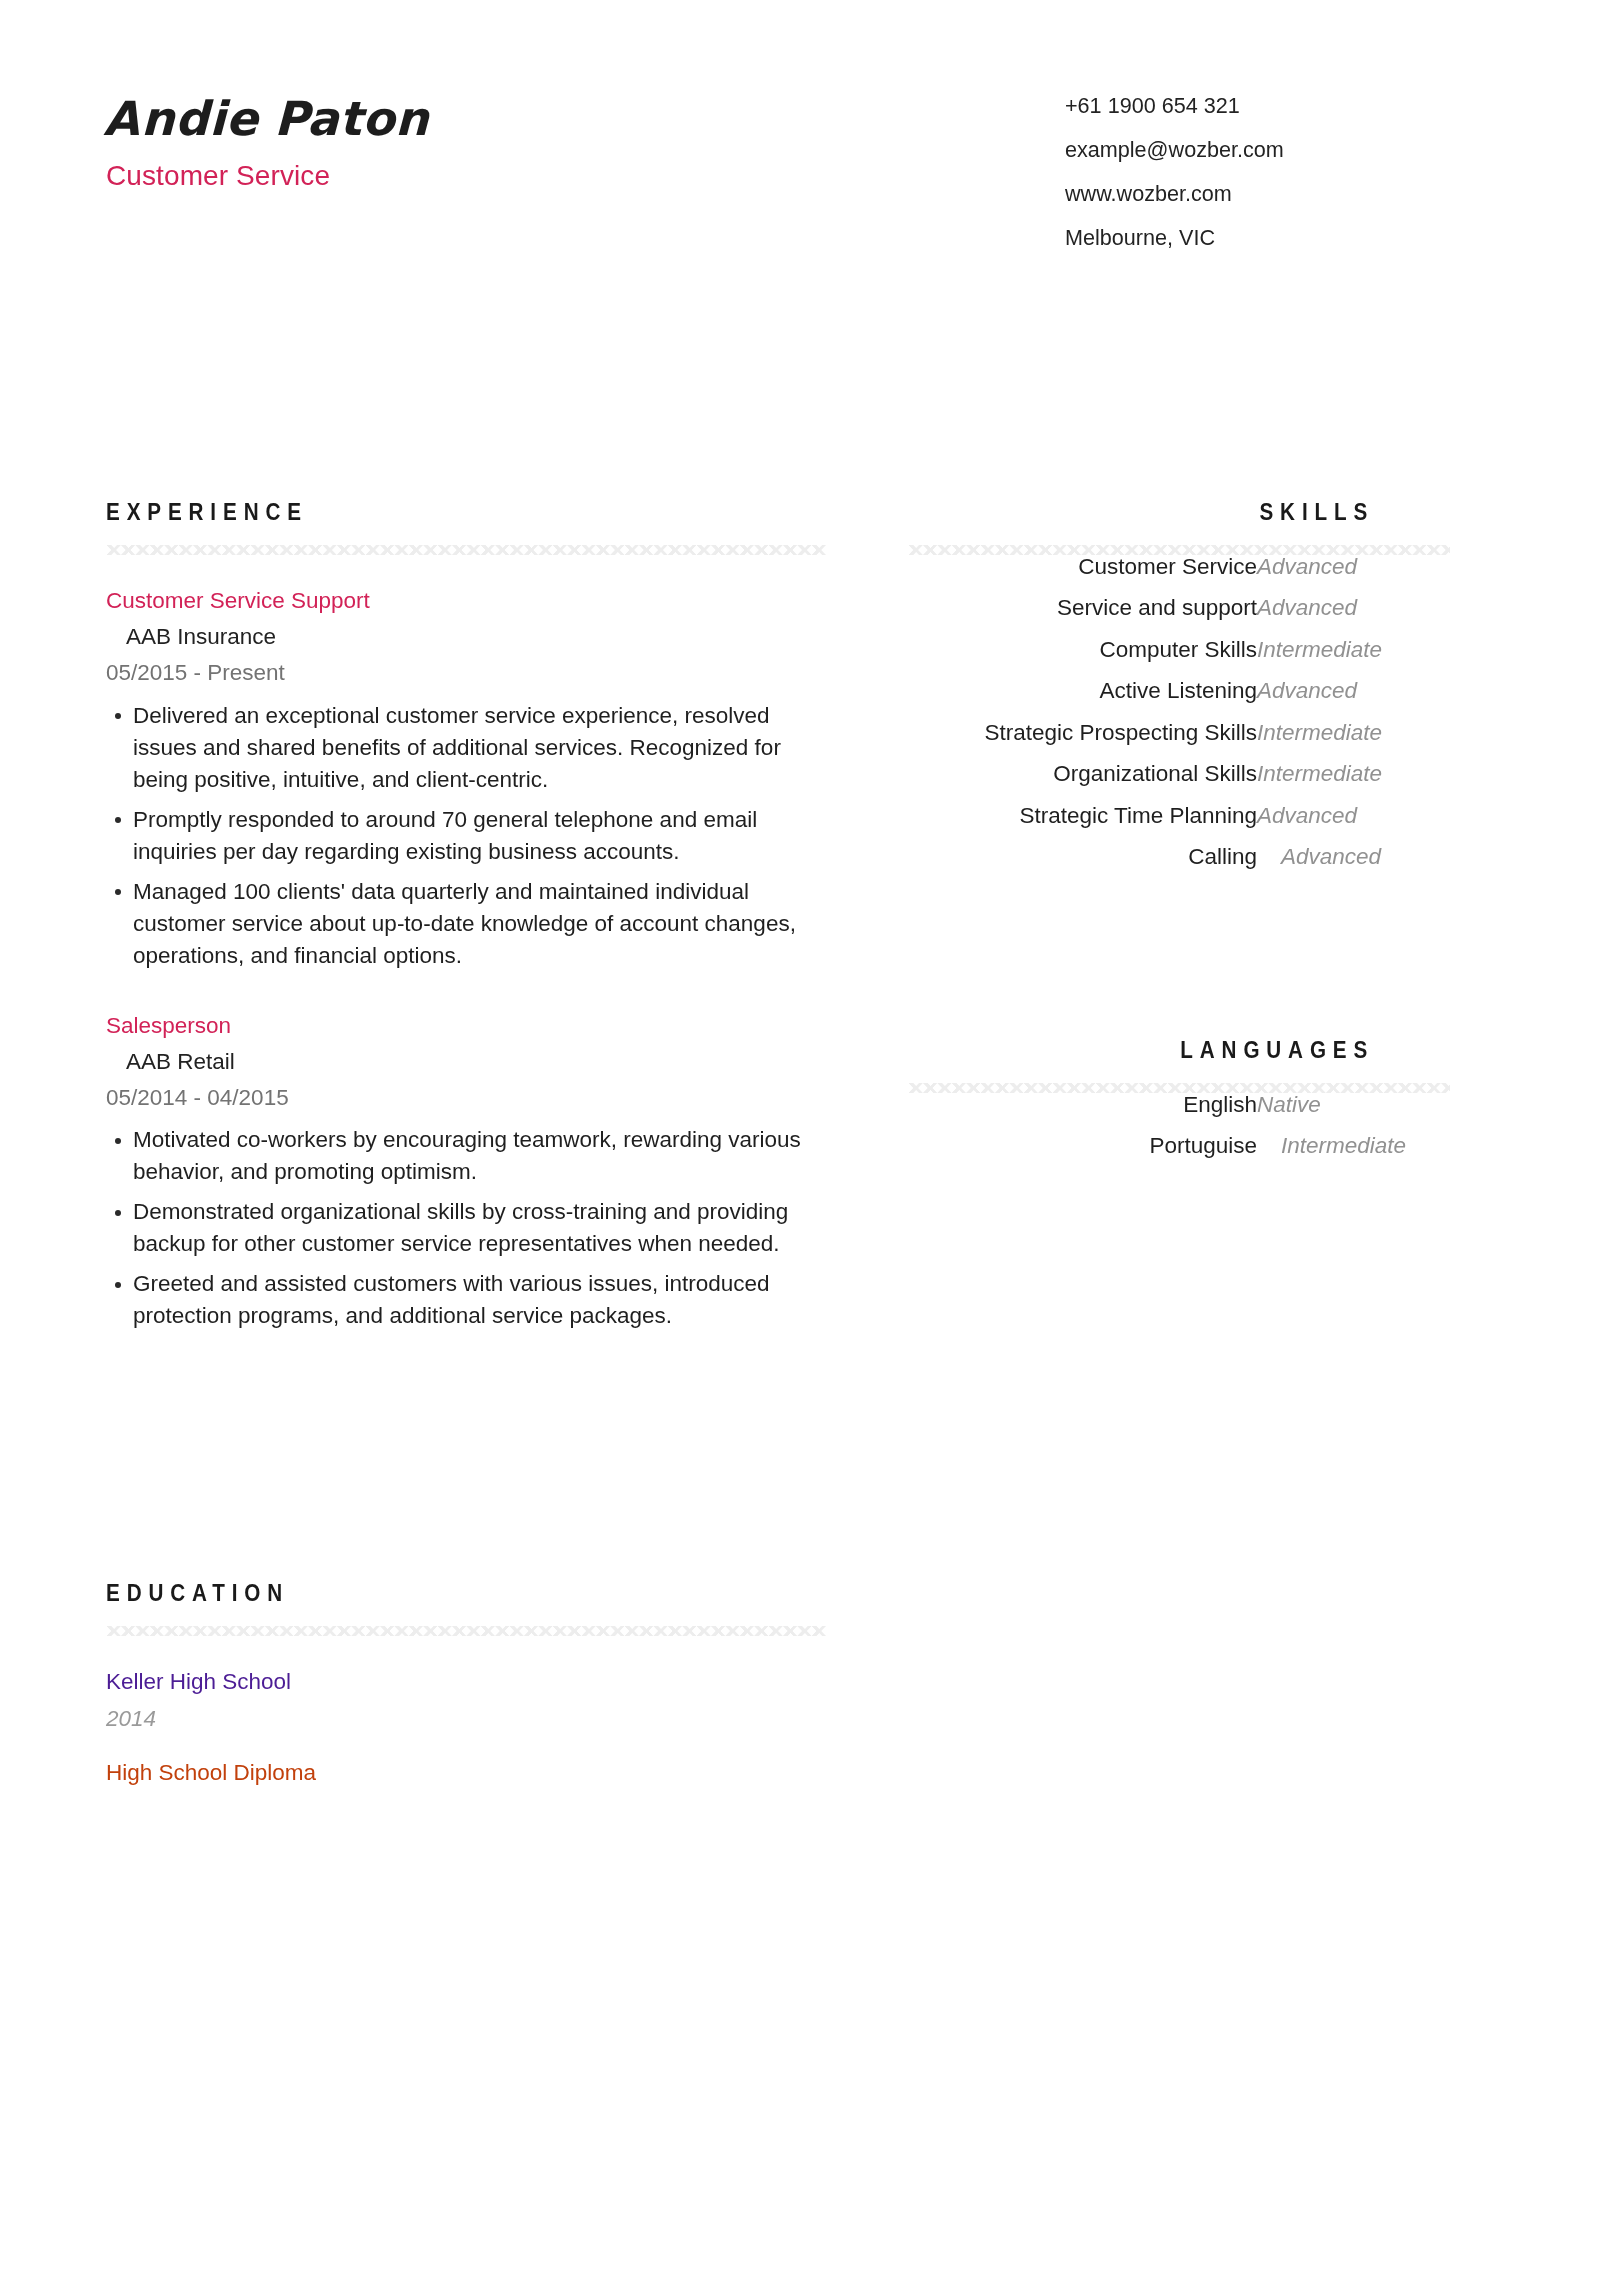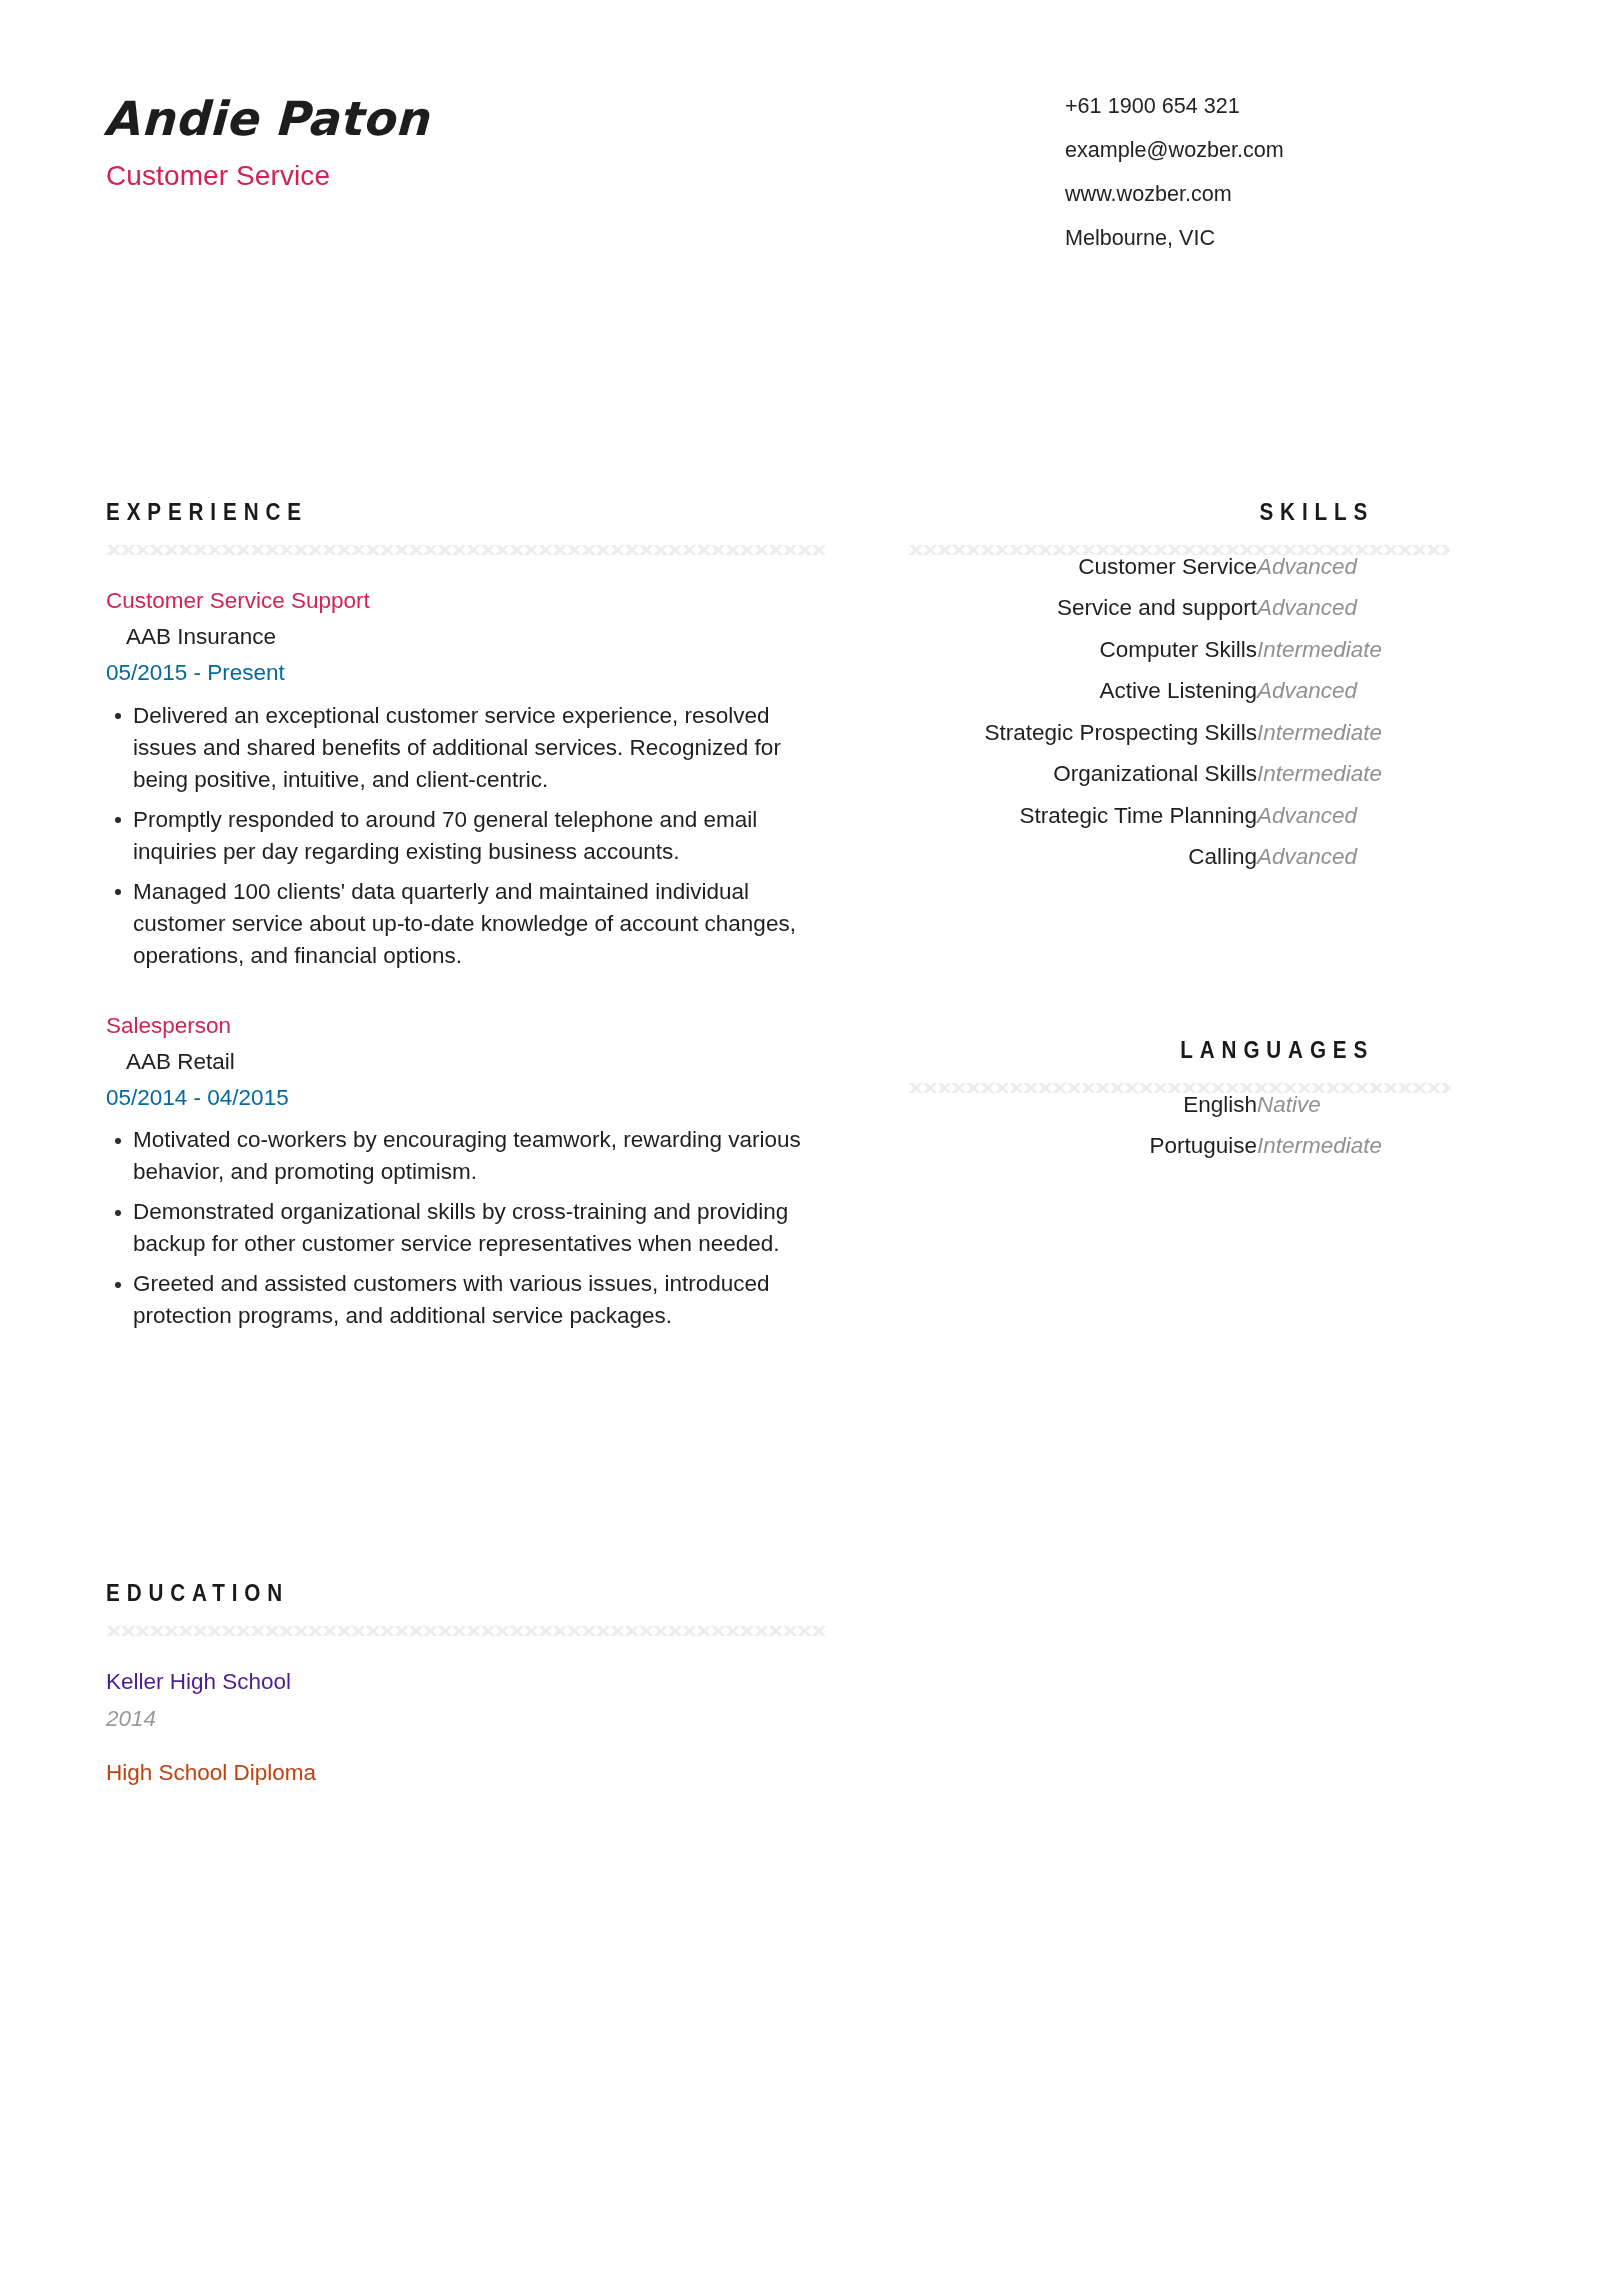--- a/index.html
+++ b/index.html
@@ -121,21 +121,21 @@
   .job-company {
     margin-top: 13.5px;
     font-size: 22.5px;
     color: #222222;
     line-height: 1.0;
     margin-left: 20px;
   }
   .job-dates {
     margin-top: 13.5px;
     font-size: 22.5px;
-    color: #0369a1;
+    color: #737373;
     line-height: 1.0;
   }
   ul.bullets {
     list-style: none;
     margin: 15.3px 0 0 0;
     padding: 0;
   }
   ul.bullets li {
     position: relative;
     padding-left: 27px;
@@ -156,21 +156,21 @@
     background: #2a2a2a;
   }
 
   
   .kv-list { margin: 0; padding: 0; }
   .kv-row {
     display: flex;
     align-items: baseline;
     margin-bottom: 19px;
   }
-  .kv-row:last-child { margin-bottom: 0; }
+  .kv-row:last-child { margin-bottom: 0; gap: 24px; }
   .kv-name {
     width: 349px;
     flex: 0 0 349px;
     font-size: 22.5px;
     color: #1f1f1f;
     line-height: 1.0;
   }
   .kv-level {
     font-size: 22.5px;
     color: #919191;

